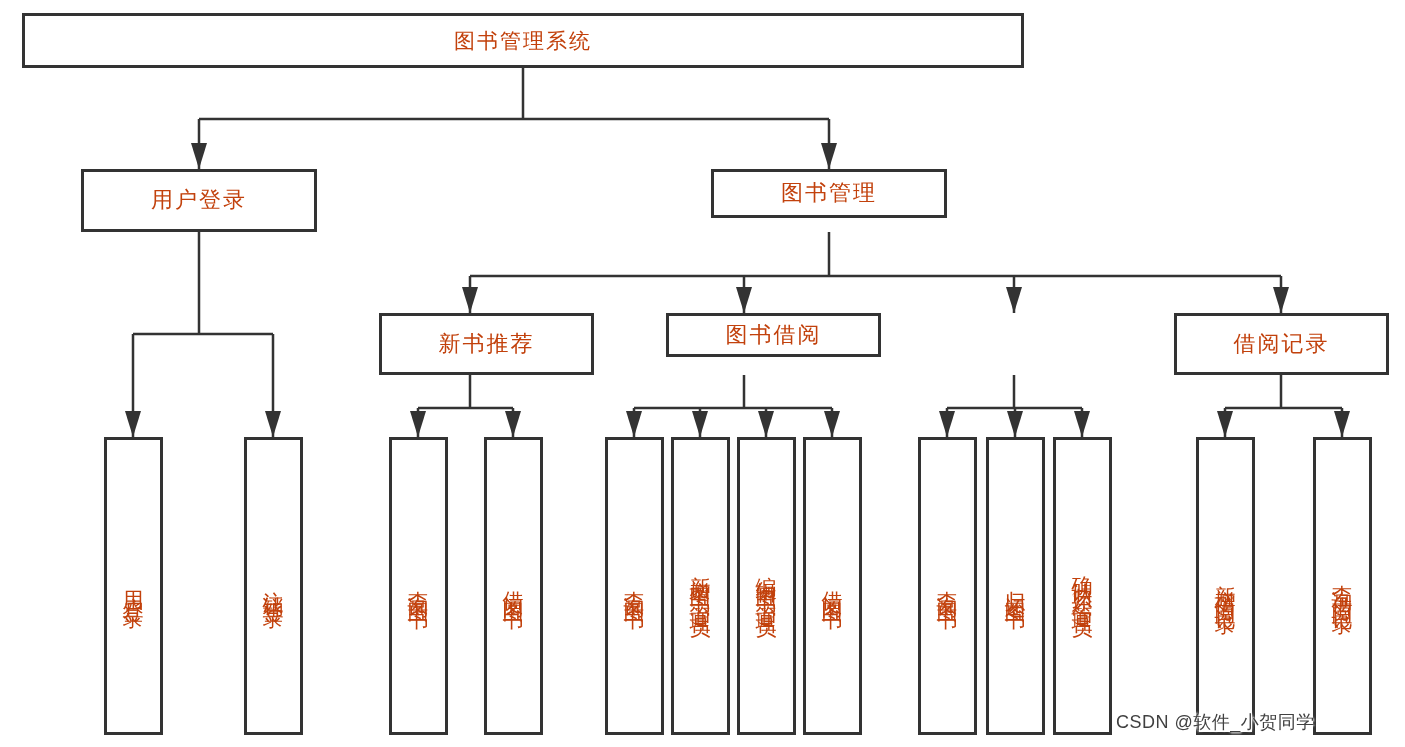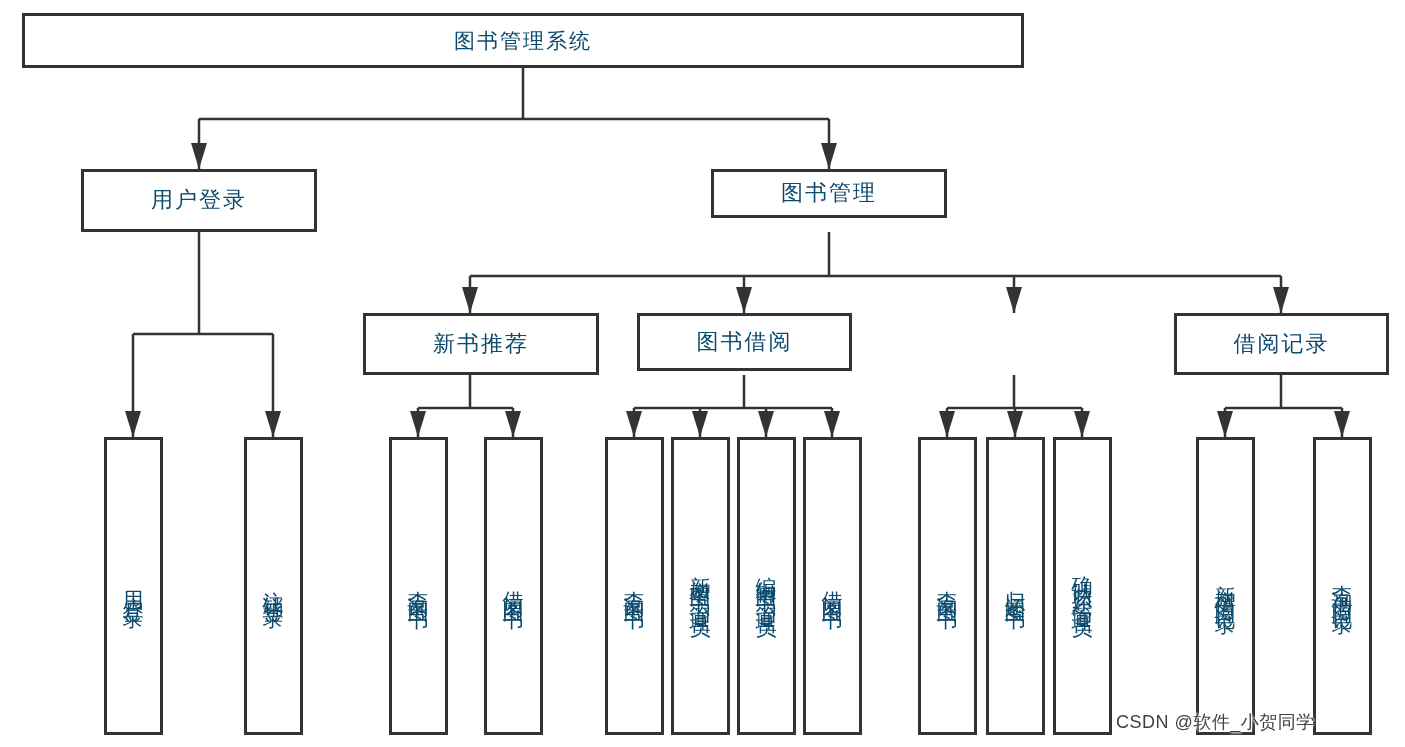--- a/index.html
+++ b/index.html
@@ -14,21 +14,21 @@
   #connectors {
     position: absolute;
     left: 0; top: 0;
     width: 1405px; height: 747px;
   }
   .box {
     position: absolute;
     box-sizing: border-box;
     border: 3px solid #333333;
     background: #ffffff;
-    color: #0c4a6e;
+    color: #c2410c;
     display: flex;
     align-items: center;
     justify-content: center;
     text-align: right;
   }
   .hbox {
     font-size: 22px;
     letter-spacing: 2px;
     line-height: 1.1;
   }
@@ -100,22 +100,22 @@
       <polygon points="1074,411 1090,411 1082,437" fill="#333333"></polygon>
       <polygon points="1217,411 1233,411 1225,437" fill="#333333"></polygon>
       <polygon points="1334,411 1350,411 1342,437" fill="#333333"></polygon>
     </svg>
 
   <div class="box hbox root-box" style="left:22px; top:13px; width:1002px; height:55px;">图书管理系统</div>
 
   <div class="box hbox" style="left:81px; top:169px; width:236px; height:63px;">用户登录</div>
   <div class="box hbox" style="left:711px; top:169px; width:236px; height:49px;">图书管理</div>
 
-  <div class="box hbox" style="left:363px; top:313px; width:236px; height:62px;">新书推荐</div>
-  <div class="box hbox" style="left:637px; top:313px; width:215px; height:58px;">图书借阅</div>
+  <div class="box hbox" style="left:379px; top:313px; width:215px; height:62px;">新书推荐</div>
+  <div class="box hbox" style="left:666px; top:313px; width:215px; height:44px;">图书借阅</div>
   <div class="box hbox" style="left:1174px; top:313px; width:215px; height:62px;">借阅记录</div>
 
   <div class="box leaf" style="left:104px; top:437px; width:59px; height:298px;">用户登录</div>
   <div class="box leaf" style="left:244px; top:437px; width:59px; height:298px;">注销登录</div>
 
   <div class="box leaf" style="left:389px; top:437px; width:59px; height:298px;">查询图书</div>
   <div class="box leaf" style="left:484px; top:437px; width:59px; height:298px;">借阅图书</div>
 
   <div class="box leaf" style="left:605px; top:437px; width:59px; height:298px;">查询图书</div>
   <div class="box leaf" style="left:671px; top:437px; width:59px; height:298px;">新增图书（管理员）</div>

